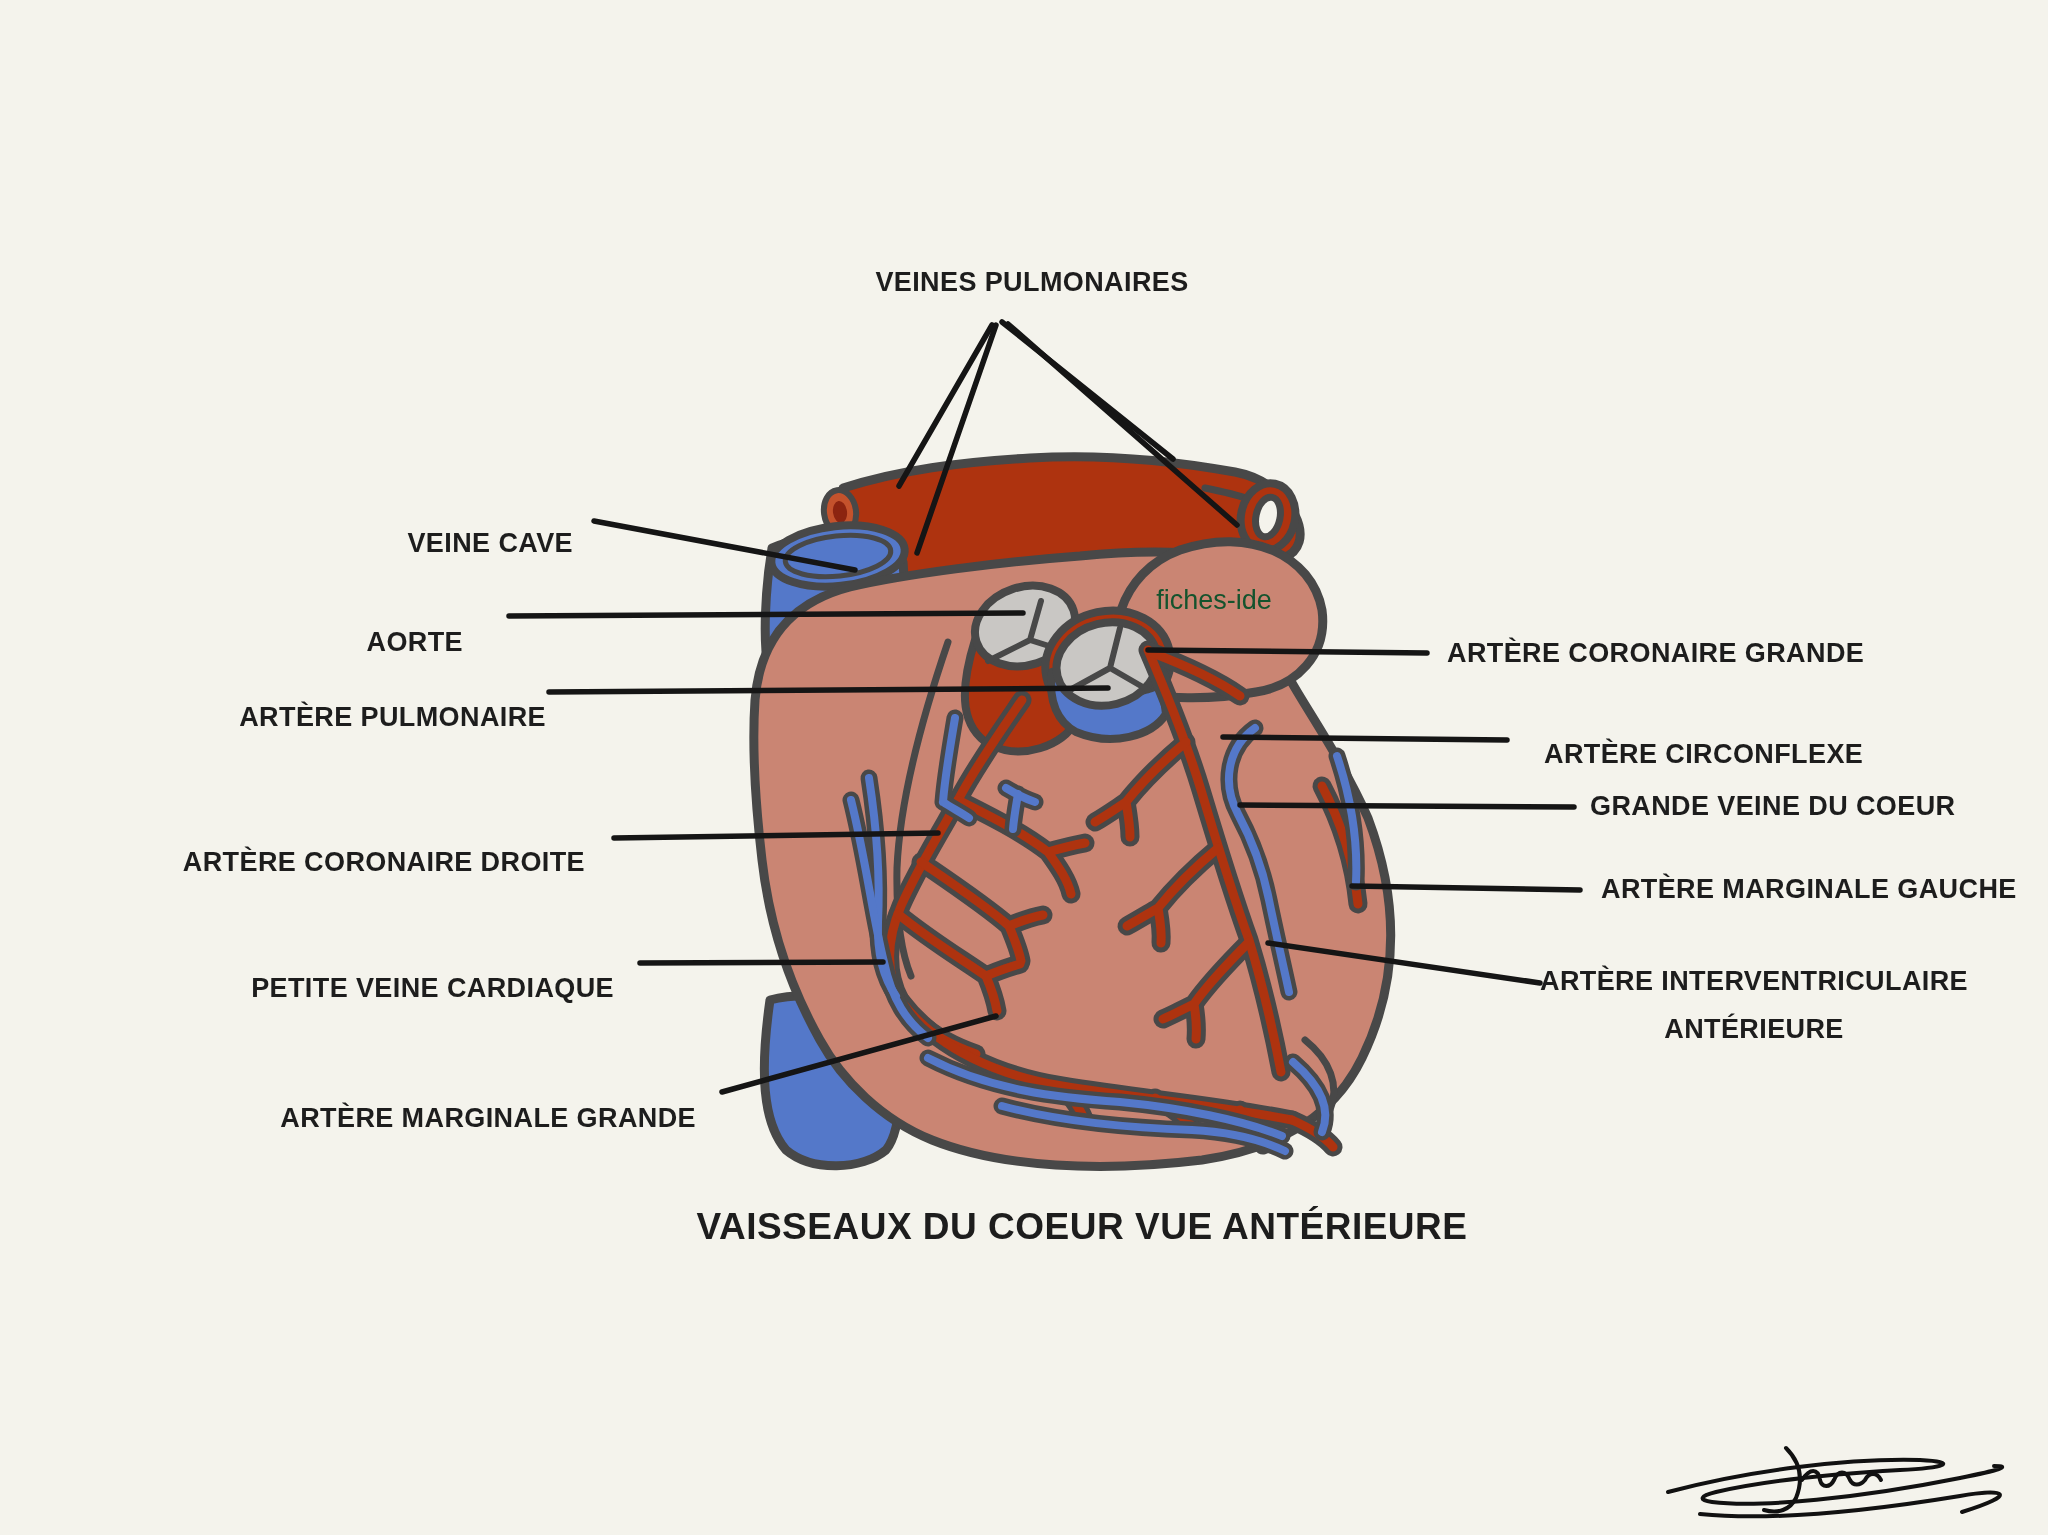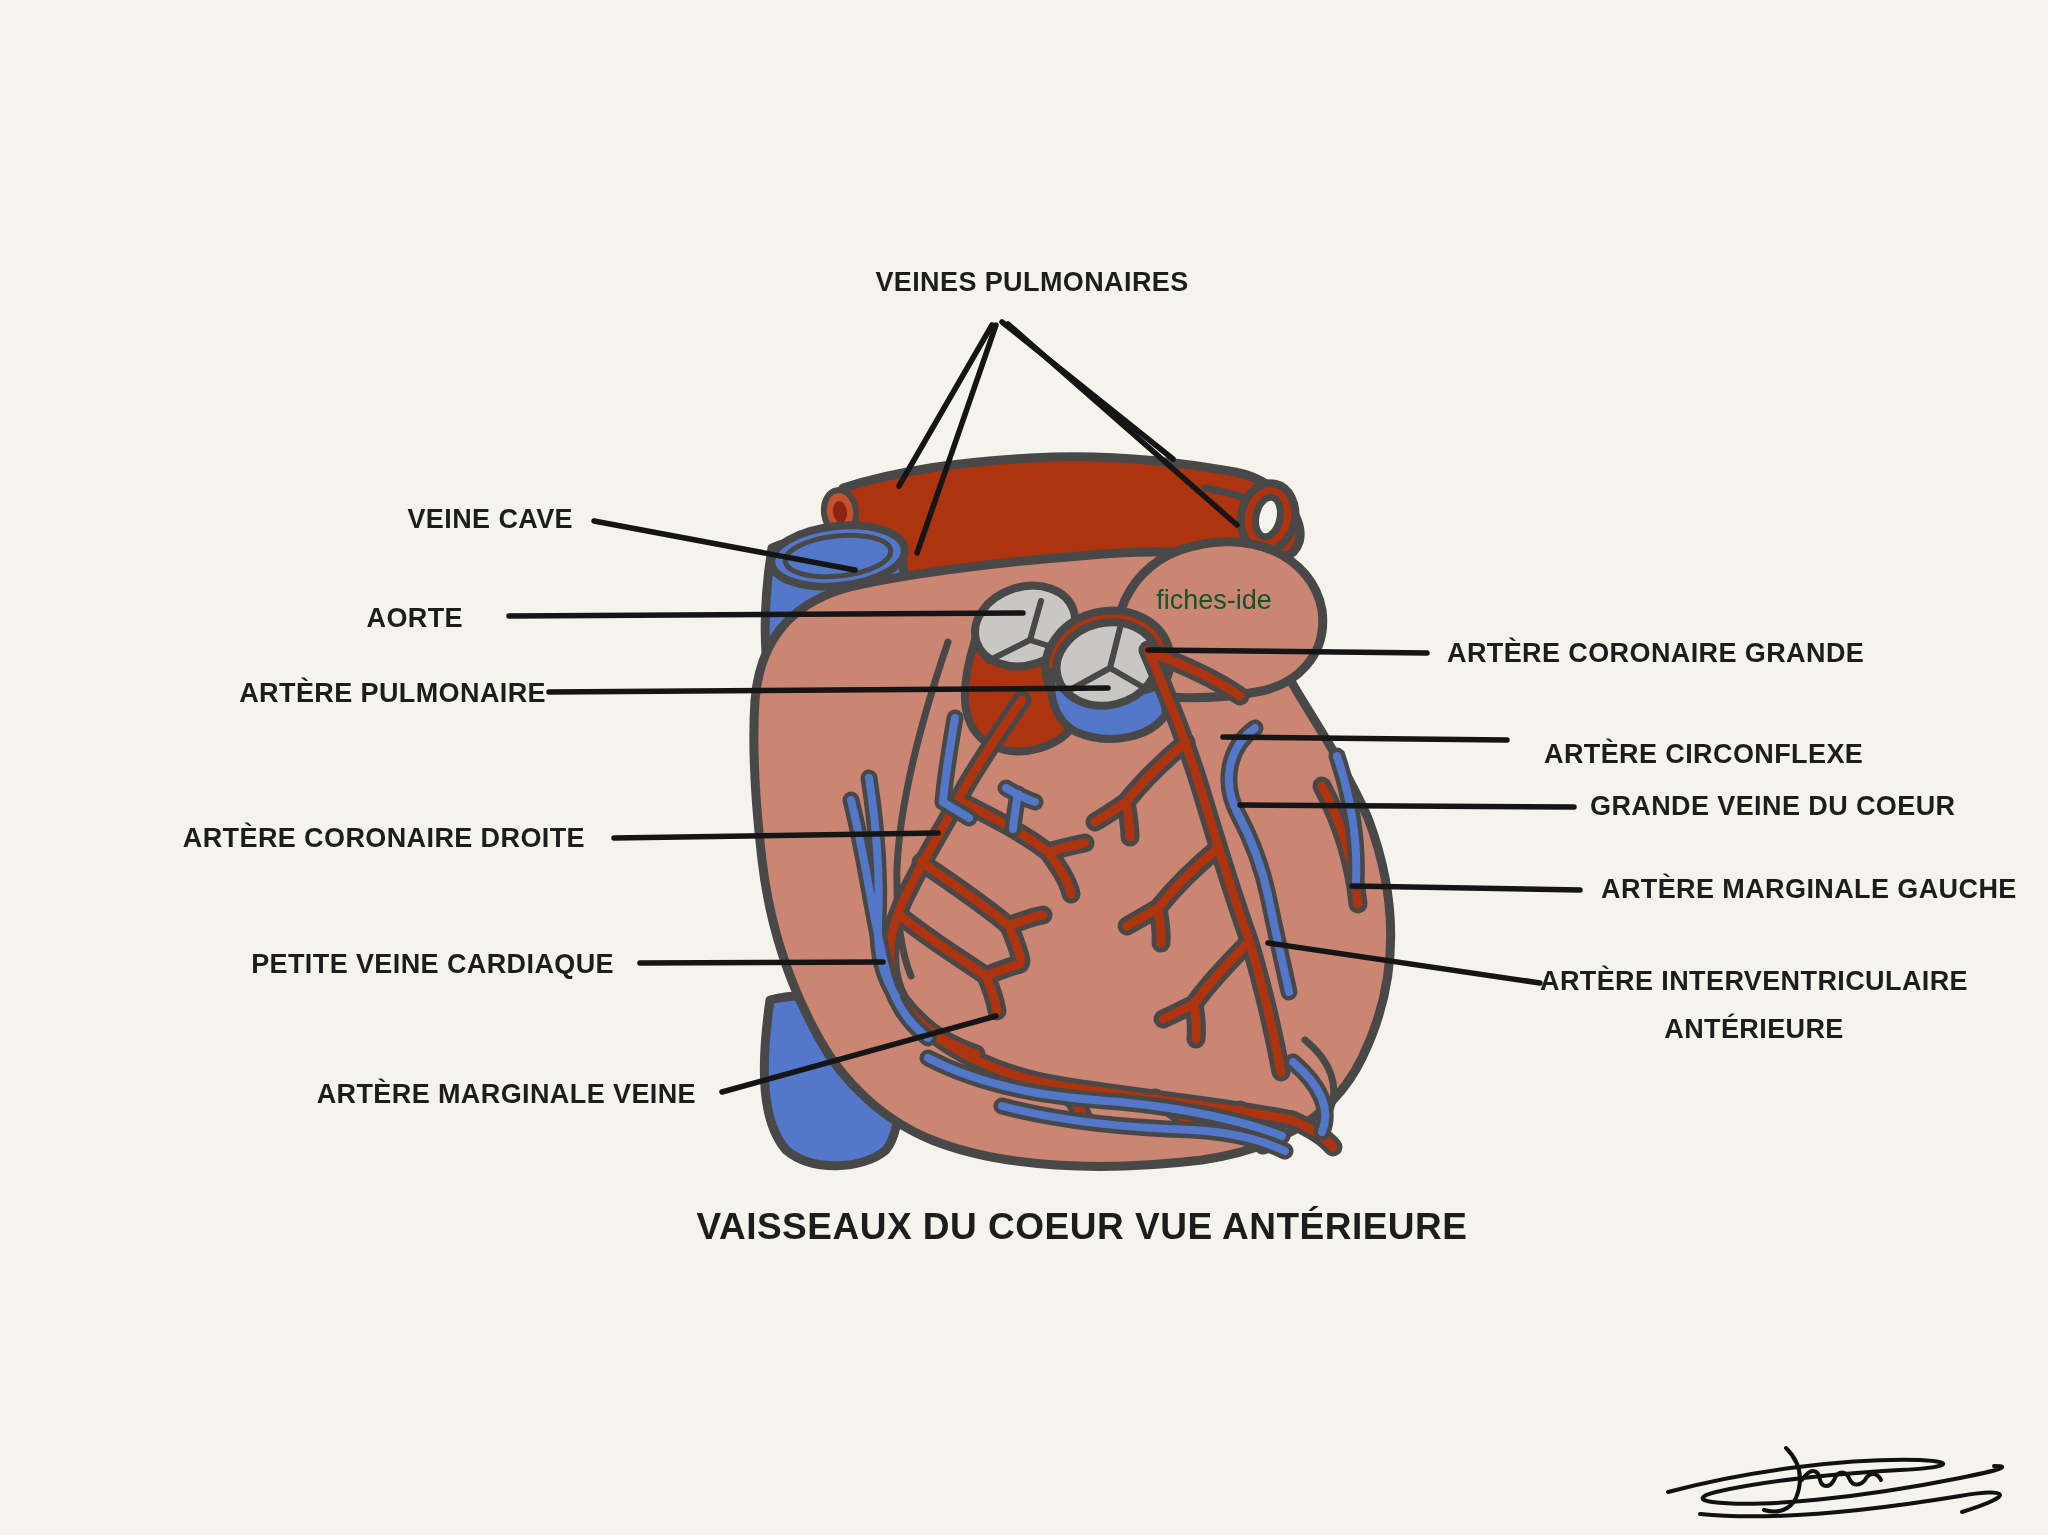--- a/index.html
+++ b/index.html
@@ -14,21 +14,21 @@
 
   .lbl{
     position:absolute;
     font-size:27px;
     font-weight:600;
     letter-spacing:.4px;
     color:var(--label-text,#1d1d1d);
     white-space:nowrap;
     transform:translateY(-50%);
   }
-  .lbl.right-align{transform:translate(-100%,-50%);}
+  .lbl.right-align{transform:translate(-100%,-50%);margin-top:24px;}
   .lbl.center{transform:translate(-50%,-50%);text-align:center;}
   .lbl.two-line{line-height:48px;}
 
   #title{
     position:absolute;
     font-size:37px;
     font-weight:700;
     letter-spacing:.5px;
     color:var(--label-text,#1d1d1d);
     transform:translate(-50%,-50%);
@@ -238,21 +238,21 @@
   <div class="lbl right-align" style="left:573px;top:519px">VEINE CAVE</div>
 
   <div class="lbl right-align" style="left:463px;top:618px">AORTE</div>
 
   <div class="lbl right-align" style="left:546px;top:693px">ARTÈRE PULMONAIRE</div>
 
   <div class="lbl right-align" style="left:585px;top:838px">ARTÈRE CORONAIRE DROITE</div>
 
   <div class="lbl right-align" style="left:614px;top:964px">PETITE VEINE CARDIAQUE</div>
 
-  <div class="lbl right-align" style="left:696px;top:1094px">ARTÈRE MARGINALE VEINE</div>
+  <div class="lbl right-align" style="left:696px;top:1094px">ARTÈRE MARGINALE GRANDE</div>
 
   <div class="lbl" style="left:1447px;top:653px">ARTÈRE CORONAIRE GRANDE</div>
 
   <div class="lbl" style="left:1544px;top:754px">ARTÈRE CIRCONFLEXE</div>
 
   <div class="lbl" style="left:1590px;top:806px">GRANDE VEINE DU COEUR</div>
 
   <div class="lbl center two-line" style="left:1754px;top:1005px">
     <div>ARTÈRE INTERVENTRICULAIRE</div>
     <div>ANTÉRIEURE</div>

